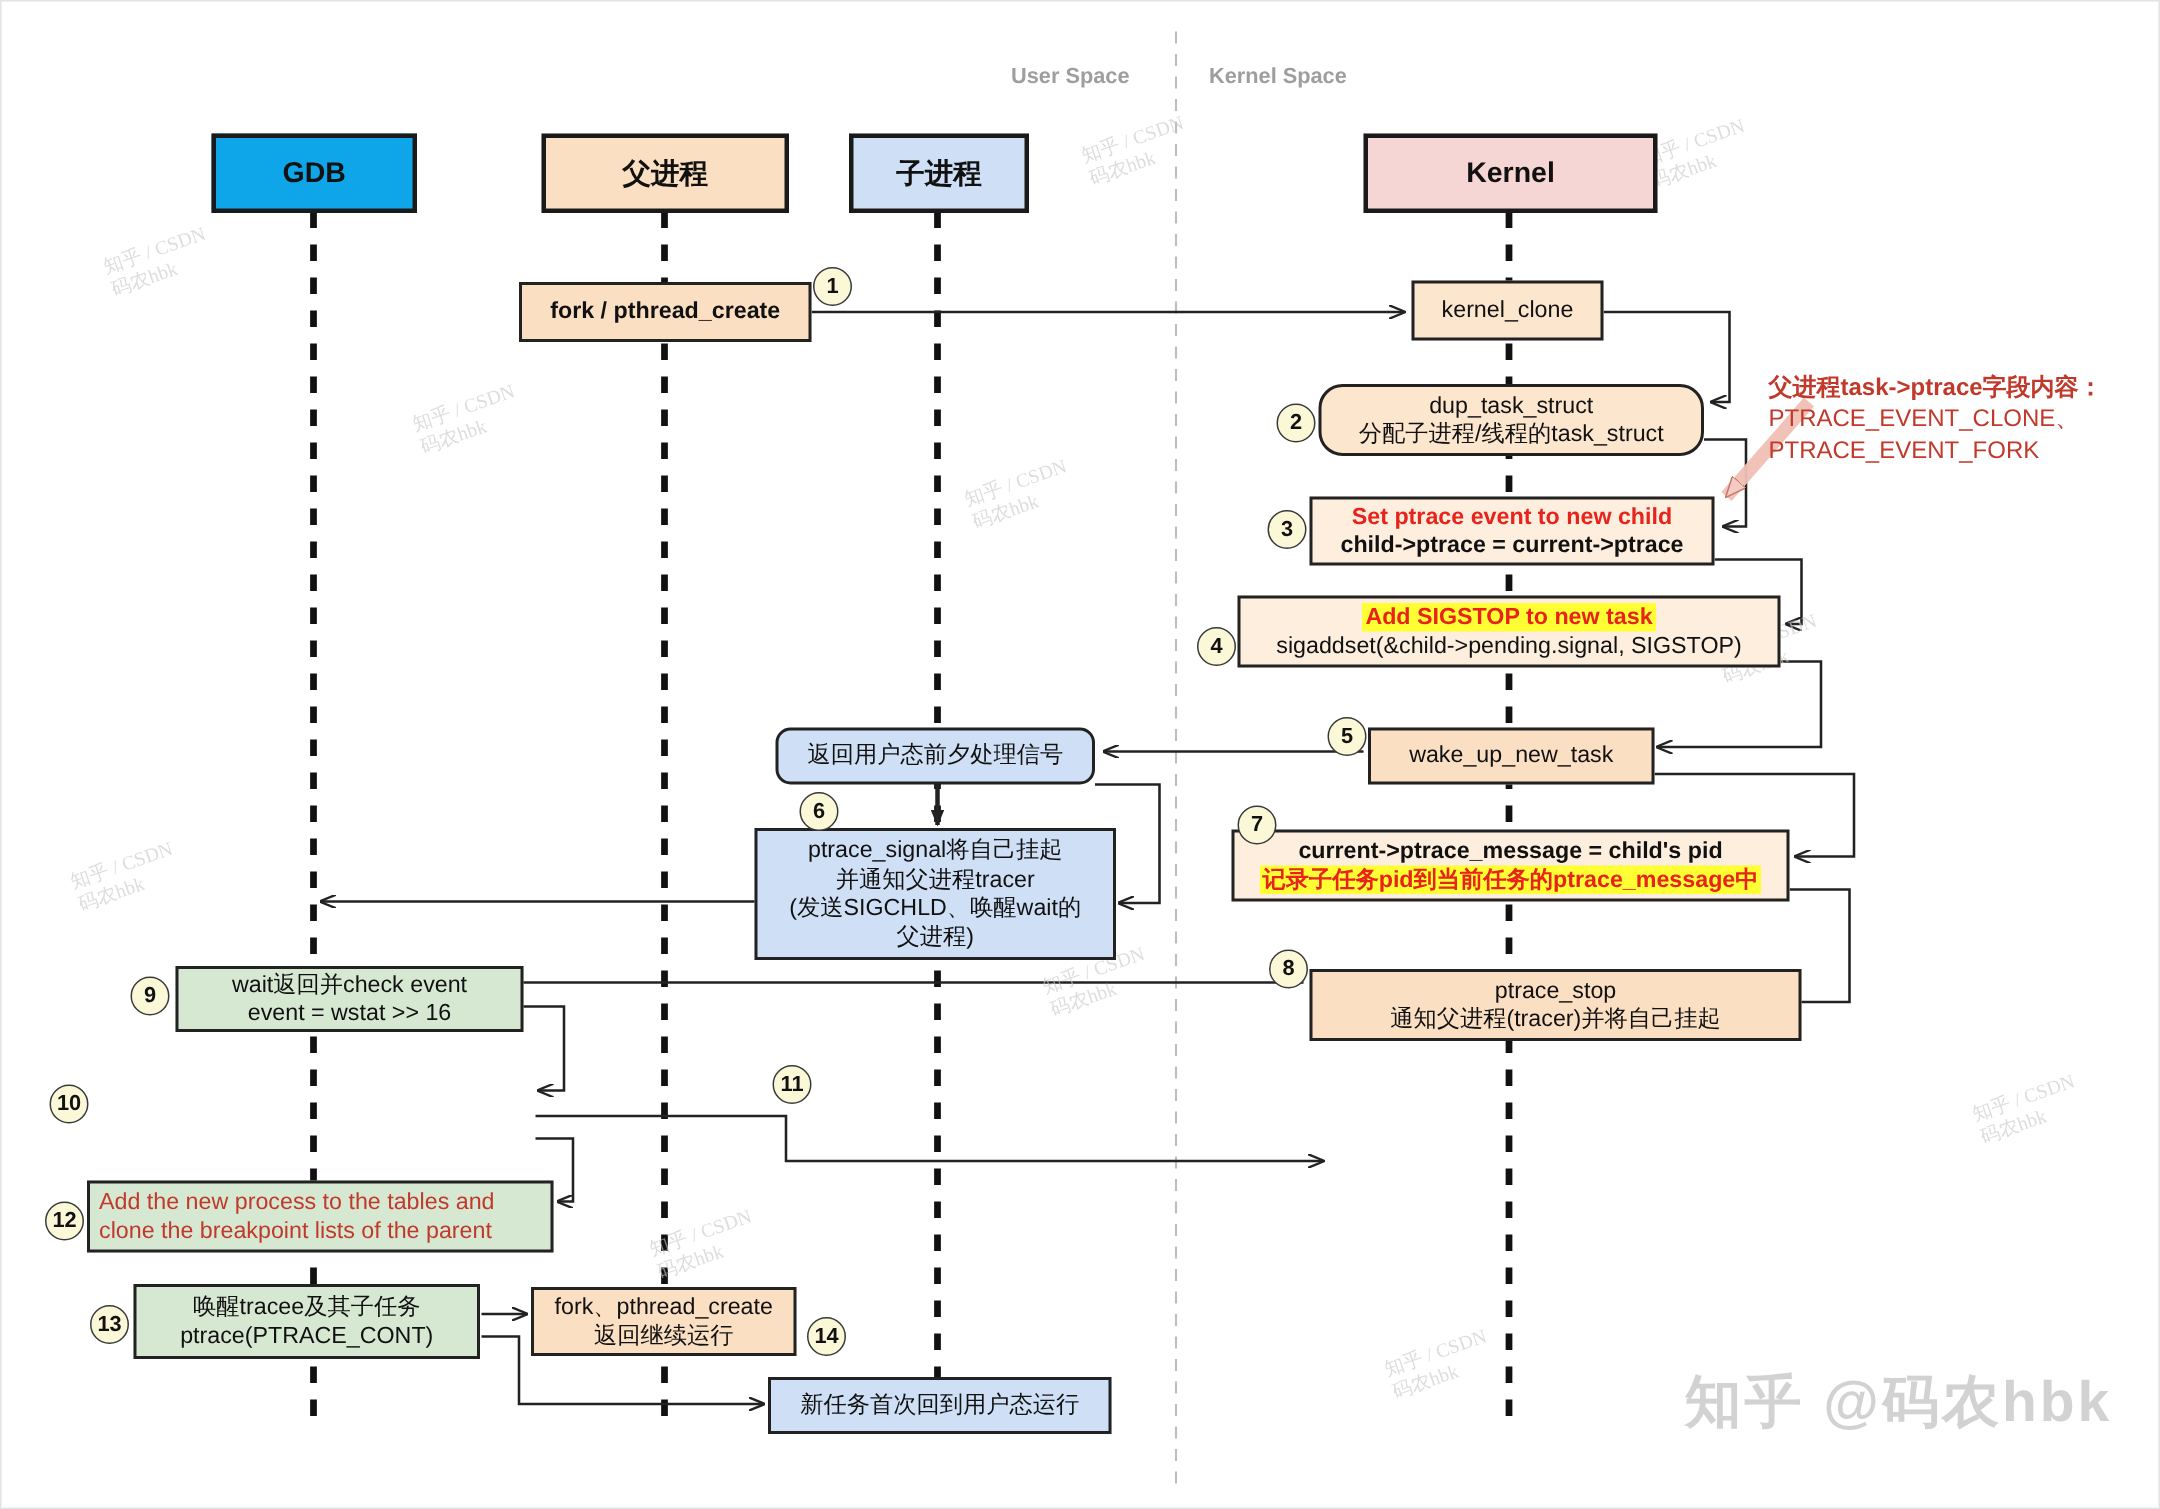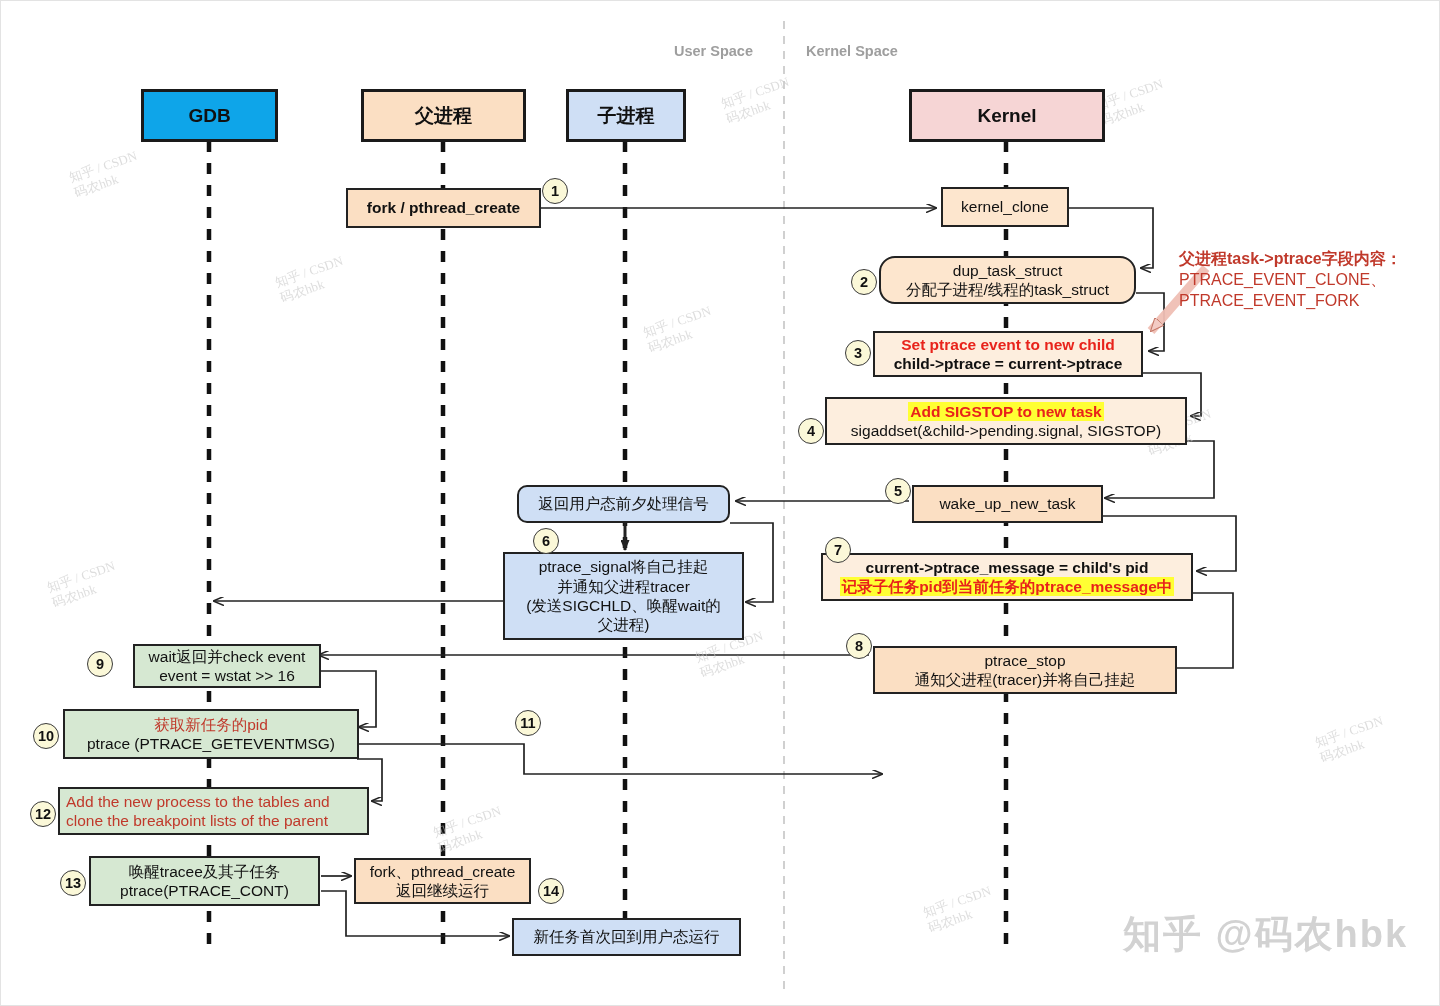--- a/index.html
+++ b/index.html
@@ -204,36 +204,32 @@
     <div class="ln">父进程)</div>
   </div>
   <div class="num" style="left:532px;top:527px;">6</div>
 
   <div class="box" style="left:820px;top:552px;width:372px;height:48px;background:#fdeede;">
     <div class="ln bold">current-&gt;ptrace_message = child's pid</div>
     <div class="ln red hl">记录子任务pid到当前任务的ptrace_message中</div>
   </div>
   <div class="num" style="left:824px;top:536px;">7</div>
 
-  <div class="box" style="left:872px;top:645px;width:304px;height:48px;background:#fbdfc3;">
+  <div class="box" style="left:872px;top:645px;width:328px;height:48px;background:#fbdfc3;">
     <div class="ln">ptrace_stop</div>
     <div class="ln">通知父进程(tracer)并将自己挂起</div>
   </div>
   <div class="num" style="left:845px;top:632px;">8</div>
 
-  <div class="box" style="left:132px;top:643px;width:188px;height:44px;background:#d6e8d2;">
+  <div class="box" style="left:116px;top:643px;width:232px;height:44px;background:#d6e8d2;">
     <div class="ln">wait返回并check event</div>
     <div class="ln">event = wstat &gt;&gt; 16</div>
   </div>
   <div class="num" style="left:86px;top:650px;">9</div>
 
-  <div class="box" style="left:62px;top:708px;width:296px;height:50px;background:#d6e8d2;">
-    <div class="ln darkred">获取新任务的pid</div>
-    <div class="ln">ptrace (PTRACE_GETEVENTMSG)</div>
-  </div>
   <div class="num" style="left:32px;top:722px;">10</div>
 
   <div class="num" style="left:514px;top:709px;">11</div>
 
   <div class="box" style="left:57px;top:786px;width:311px;height:48px;background:#d6e8d2;align-items:flex-start;">
     <div class="ln darkred">Add the new process to the tables and</div>
     <div class="ln darkred">clone the breakpoint lists of the parent</div>
   </div>
   <div class="num" style="left:29px;top:800px;">12</div>
 

